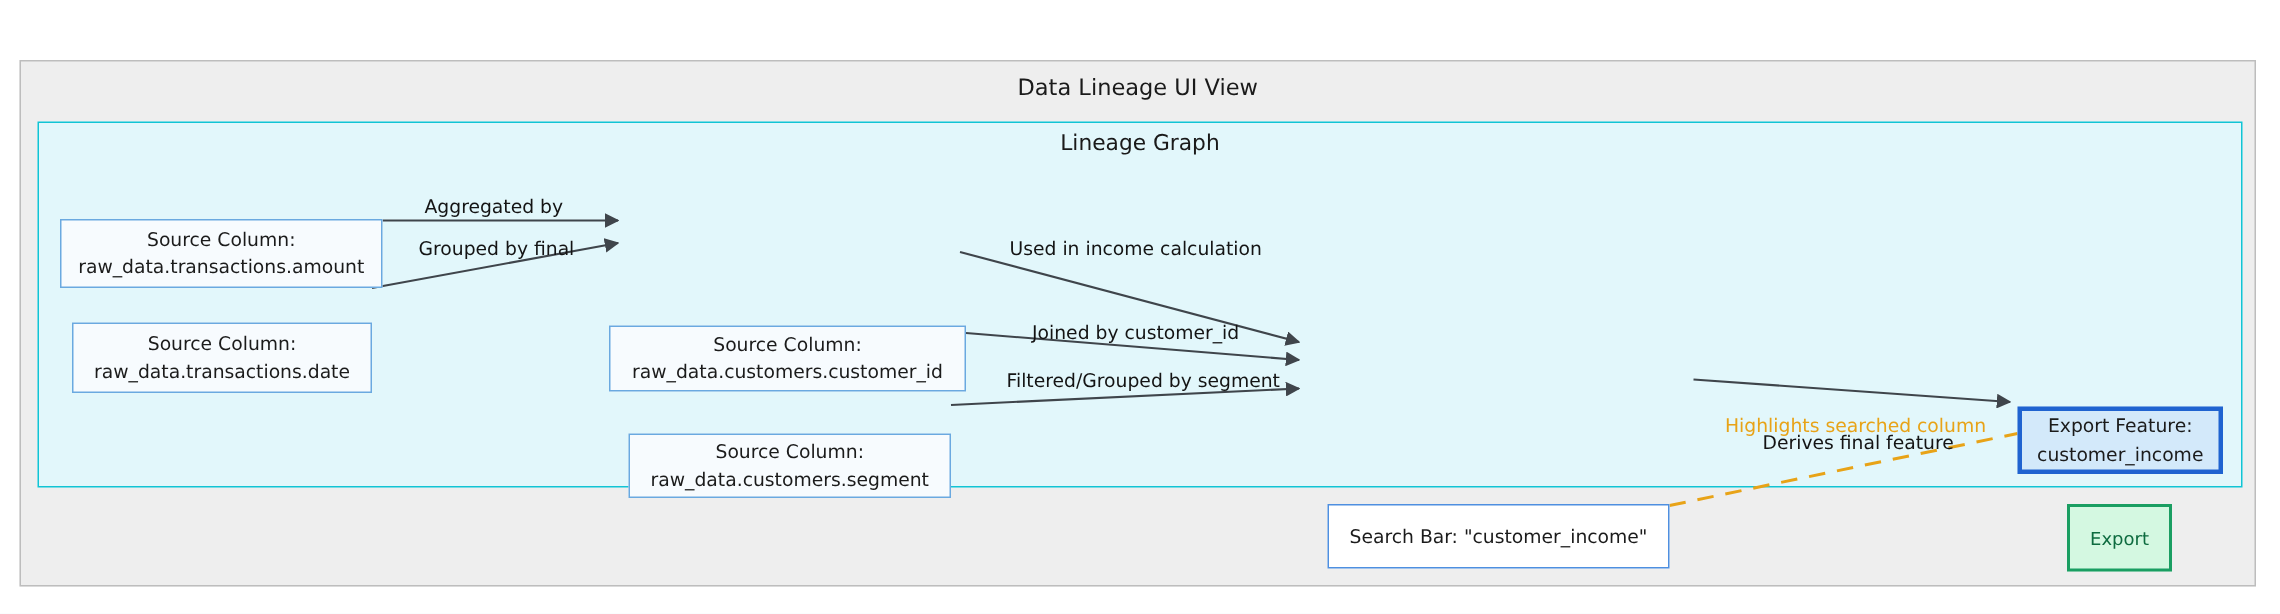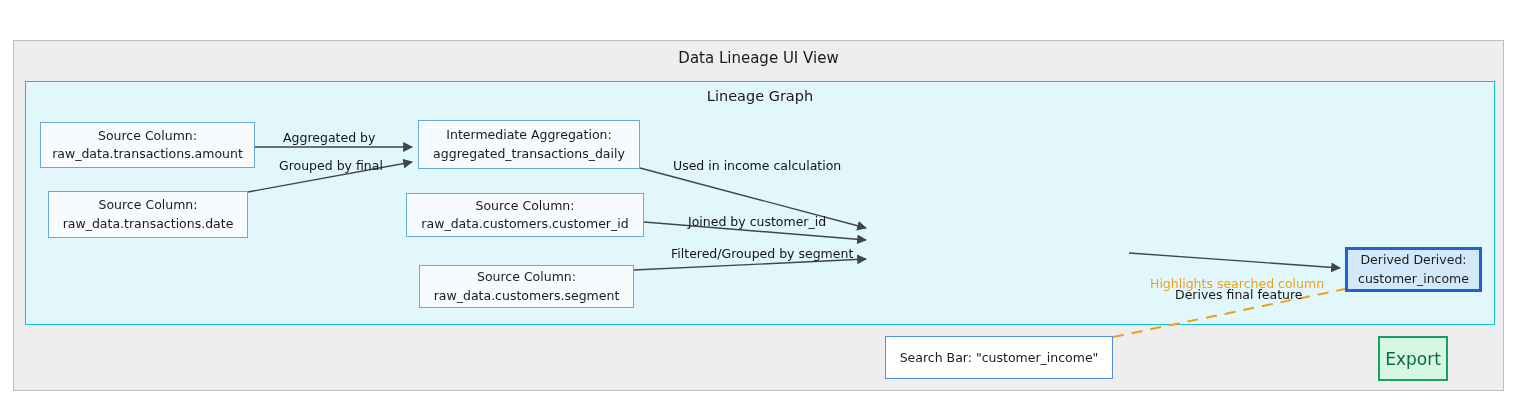--- a/index.html
+++ b/index.html
@@ -92,20 +92,21 @@
     border: 1px solid #6aa9e0;
     display: flex;
     align-items: center;
     justify-content: center;
     text-align: center;
     font-size: 12.5px;
     line-height: 1.45;
     color: #1b1b1b;
     padding: 0 6px;
     white-space: pre-line;
+    margin-top: 24px;
   }
   .node.highlight {
     background: #d3e9fa;
     border: 3px solid #1f63d0;
   }
 
   #node-tx-amount   { left: 40px;  top: 122px; width: 215px; height: 46px; }
   #node-tx-date     { left: 48px;  top: 191px; width: 200px; height: 47px; }
   #node-agg-daily   { left: 418px; top: 120px; width: 222px; height: 49px; }
   #node-cust-id     { left: 406px; top: 193px; width: 238px; height: 44px; }
@@ -153,21 +154,21 @@
     left: 1378px;
     top: 336px;
     width: 70px;
     height: 45px;
     box-sizing: border-box;
     background: #d4f8e1;
     border: 2px solid #1a9e62;
     display: flex;
     align-items: center;
     justify-content: center;
-    font-size: 17px;
+    font-size: 12px;
     color: #0d6b3f;
     cursor: pointer;
   }
 </style>
 </head>
 <body>
 
 <div id="page">
 
 
@@ -198,27 +199,25 @@
 
     <line x1="1129" y1="253" x2="1340" y2="268" stroke="#3f454b" stroke-width="1.4" marker-end="url(#arrow)"></line>
 
     <line x1="1113" y1="337" x2="1345" y2="289" stroke="#e8a317" stroke-width="2" stroke-dasharray="11 8"></line>
   </svg>
 
   <div class="node" id="node-tx-amount">Source Column:
 raw_data.transactions.amount</div>
   <div class="node" id="node-tx-date">Source Column:
 raw_data.transactions.date</div>
-  <div class="node" id="node-agg-daily">Intermediate Aggregation:
-aggregated_transactions_daily</div>
   <div class="node" id="node-cust-id">Source Column:
 raw_data.customers.customer_id</div>
   <div class="node" id="node-cust-seg">Source Column:
 raw_data.customers.segment</div>
-  <div class="node highlight" id="node-derived">Derived Derived:
+  <div class="node highlight" id="node-derived">Export Feature:
 customer_income</div>
 
   <div class="edge-label" id="label-aggregated-by">Aggregated by</div>
   <div class="edge-label" id="label-grouped-by">Grouped by final</div>
   <div class="edge-label" id="label-used-in-income">Used in income calculation</div>
   <div class="edge-label" id="label-joined-by-cust">Joined by customer_id</div>
   <div class="edge-label" id="label-filtered-seg">Filtered/Grouped by segment</div>
   <div class="edge-label" id="label-derives-final">Derives final feature</div>
   <div class="edge-label highlight-label" id="label-highlights">Highlights searched column</div>
 

